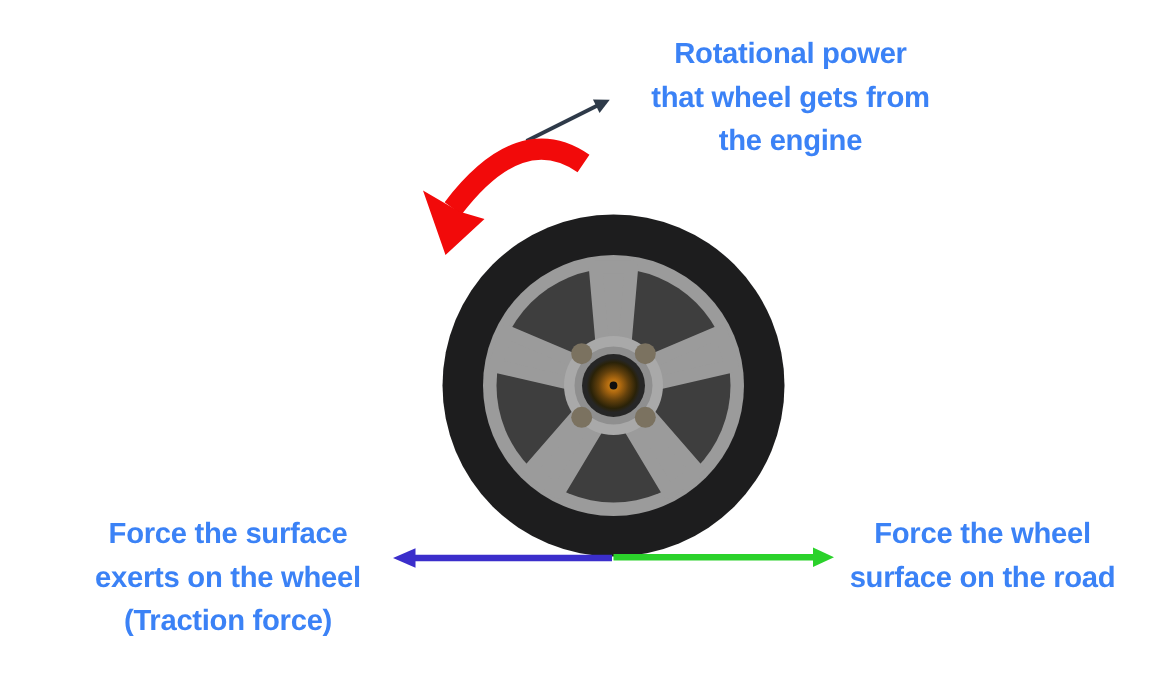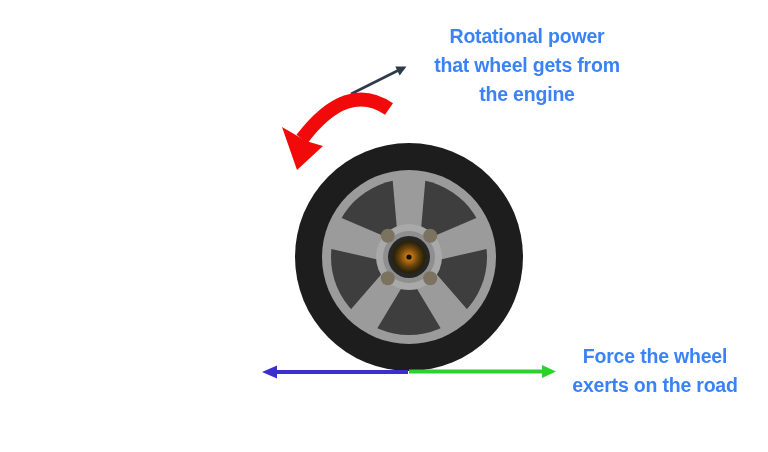--- a/index.html
+++ b/index.html
@@ -92,17 +92,20 @@
     <g>
       <line x1="409" y1="371.5" x2="543" y2="371.5" stroke="#2bd22b" stroke-width="4.2"></line>
       <polygon points="556,371.5 542,365 542,378" fill="#2bd22b"></polygon>
     </g>
   </svg>
 
   <div class="label label-top">Rotational power
 that wheel gets from
 the engine</div>
 
+  <div class="label label-left">Force the surface
+exerts on the wheel
+(Traction force)</div>
 
   <div class="label label-right">Force the wheel
-exerts on the road</div>
+surface on the road</div>
 
 </div>
 
 </body></html>

